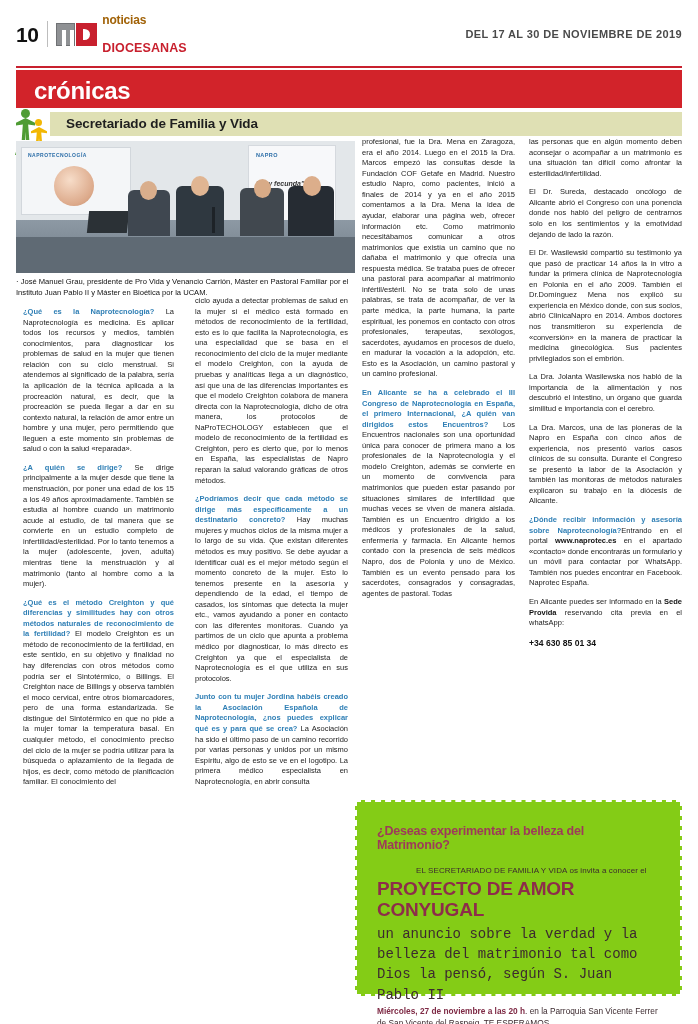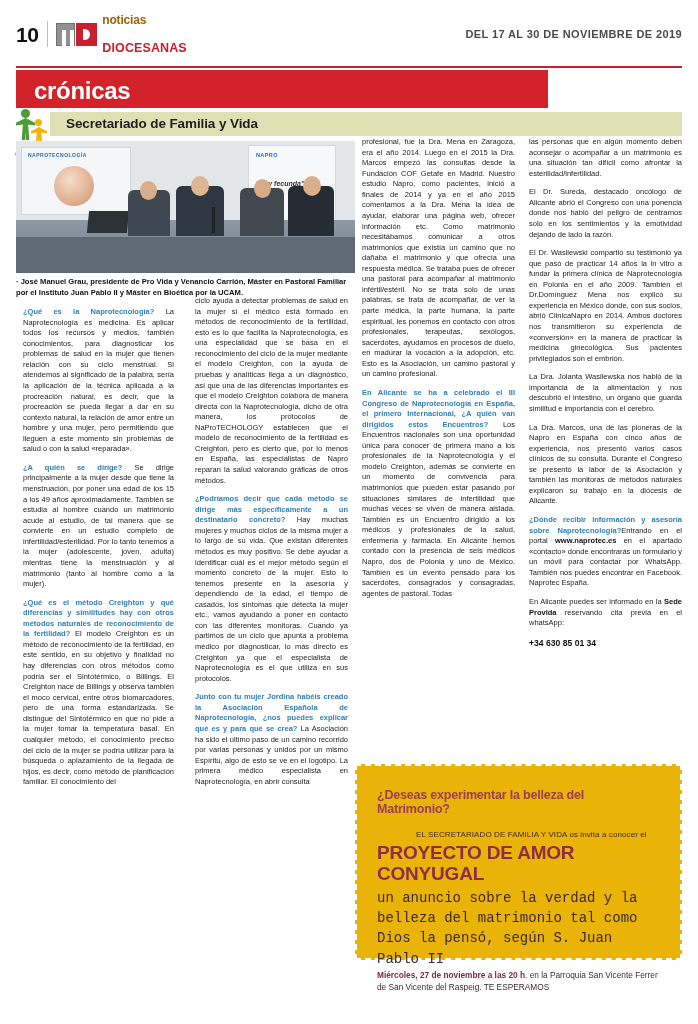--- a/index.html
+++ b/index.html
@@ -52,21 +52,21 @@
     font-size:12.5px;font-weight:700;color:#c8202e;letter-spacing:0.1px;display:block;margin-top:16px;
   }
   .issue-date{
     margin-left:auto;font-size:11px;font-weight:700;color:#4a4a4a;letter-spacing:0.4px;
   }
 
   .hdr-rule{position:absolute;left:16px;top:66px;width:666px;height:2px;background:#c8202e;}
 
   
   .cronicas-band{
-    position:absolute;left:16px;top:70px;width:532px;height:38px;background:#d2232a;
+    position:absolute;left:16px;top:70px;width:666px;height:38px;background:#d2232a;
   }
   .cronicas-band .label{
     position:absolute;left:18px;top:7px;
     font-size:24px;font-weight:700;color:#ffffff;letter-spacing:-0.3px;
   }
 
   
   .section-bar{
     position:absolute;left:50px;top:112px;width:632px;height:24px;background:#dfe0b4;
   }
@@ -119,21 +119,21 @@
   .p3{left:224px;bottom:28%;width:44px;height:48px;background:#41484f;}
   .p3h{position:absolute;left:238px;bottom:calc(28% + 38px);width:17px;height:19px;border-radius:50%;background:#d8ab87;}
   .p4{left:272px;bottom:28%;width:46px;height:50px;background:#262c33;}
   .p4h{position:absolute;left:287px;bottom:calc(28% + 40px);width:18px;height:20px;border-radius:50%;background:#dcae8b;}
   .ph-laptop{position:absolute;left:72px;bottom:30%;width:40px;height:22px;background:#2b3136;
     transform:skewX(-6deg);}
   .ph-mic{position:absolute;left:196px;bottom:30%;width:3px;height:26px;background:#1d2227;}
 
   .caption{
     position:absolute;left:16px;top:277px;width:340px;
-    font-size:7.6px;font-weight:700;line-height:1.42;color:#111;
+    font-size:7.6px;font-weight:400;line-height:1.42;color:#111;
   }
 
   
   .col{
     position:absolute;
     font-size:7.5px;
     line-height:1.41;
     text-align:justify;
     color:#1d1d1d;
     -webkit-hyphens:auto;hyphens:auto;
@@ -143,22 +143,22 @@
   .q{color:#2f7fb5;font-weight:700;}
   .bold{font-weight:700;color:#111;}
 
   #col1{left:16px;top:307px;width:158px;height:700px;}
   #col2{left:188px;top:296px;width:160px;height:690px;}
   #col3{left:355px;top:137px;width:160px;height:650px;}
   #col4{left:522px;top:137px;width:160px;height:640px;}
 
   
   .adbox{
-    position:absolute;left:355px;top:764px;width:327px;height:196px;
-    background:#eab308;
+    position:absolute;left:355px;top:800px;width:327px;height:196px;
+    background:#84cc16;
     border:2px dashed #ffffff;
     box-sizing:border-box;
   }
   .ad-inner{padding:22px 20px 0 20px;}
   .ad-title{
     font-size:12.5px;font-weight:700;color:#9e3a5a;letter-spacing:-0.2px;margin-bottom:14px;
   }
   .ad-sub{
     font-size:8px;color:#3c2a2f;letter-spacing:0.1px;margin-bottom:4px;padding-left:39px;
   }

